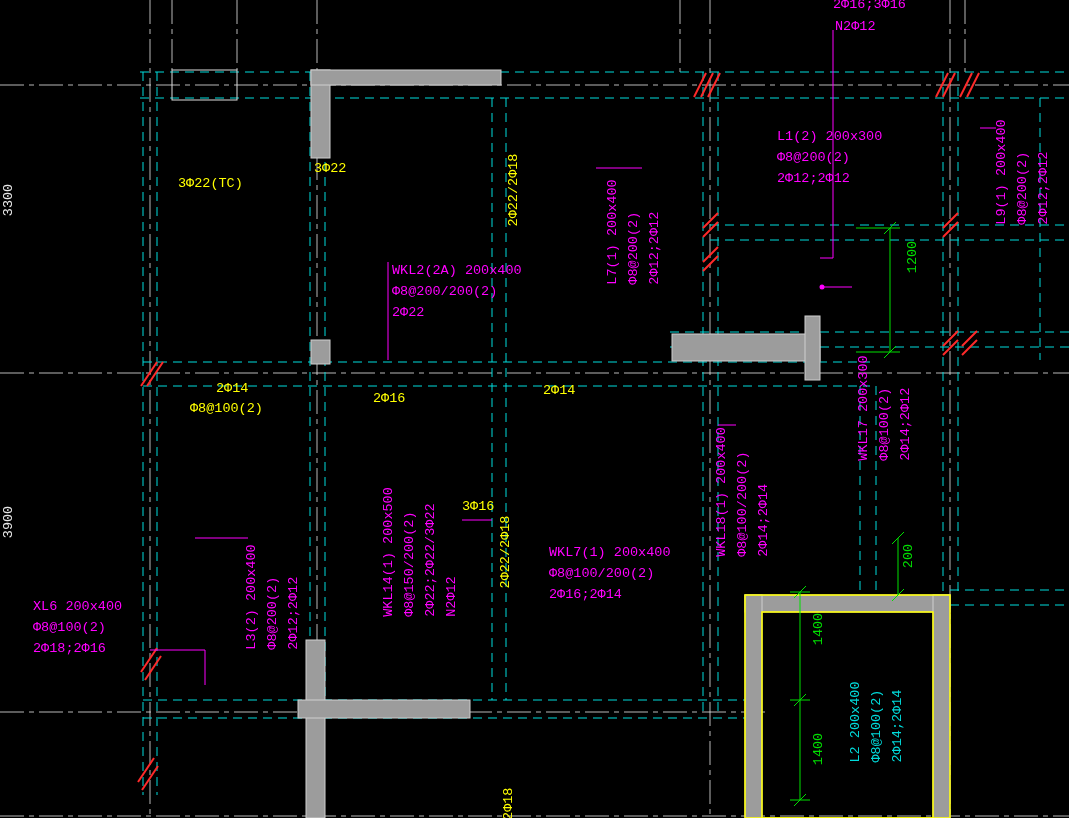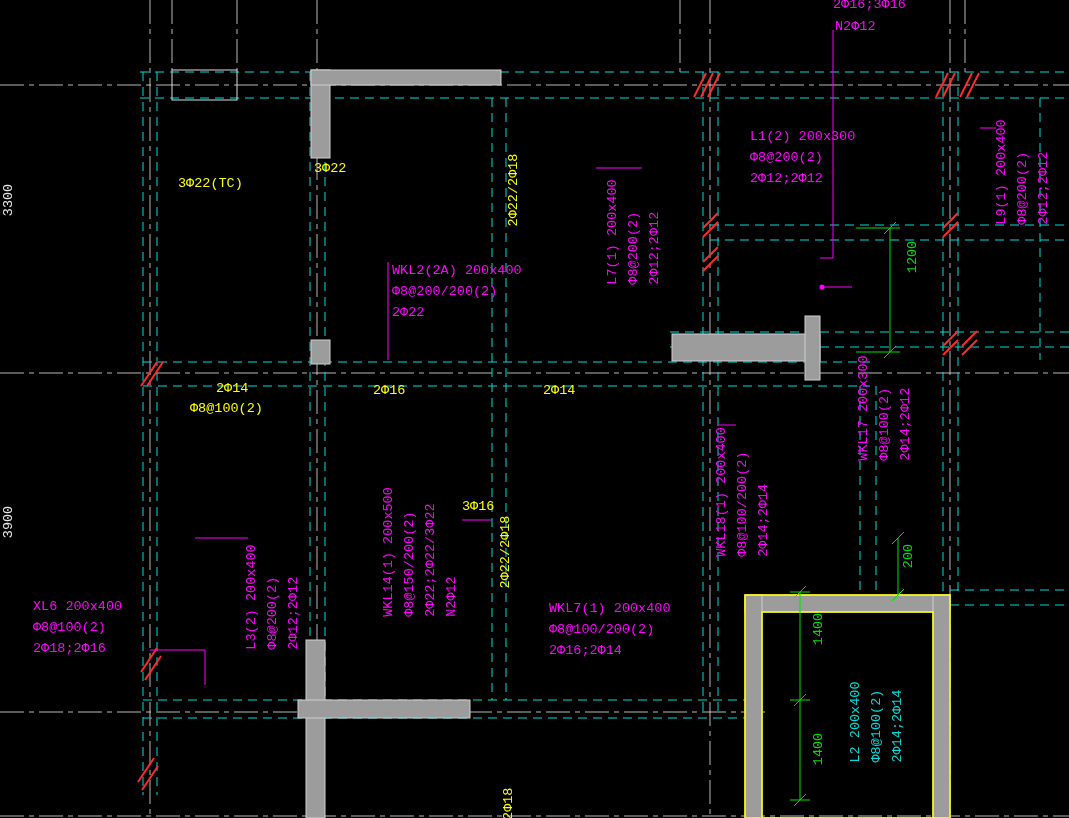--- a/index.html
+++ b/index.html
@@ -151,21 +151,21 @@
         <line x1="790" y1="700" x2="810" y2="700"></line>
         <line x1="790" y1="800" x2="810" y2="800"></line>
       <line x1="794" y1="598" x2="806" y2="586"></line>
         <line x1="794" y1="706" x2="806" y2="694"></line>
         <line x1="794" y1="806" x2="806" y2="794"></line>
     </g>
   </svg>
 
   <div class="lbl m" style="left:833px;top:-6px">2Φ16;3Φ16</div>
   <div class="lbl m" style="left:835px;top:16px">N2Φ12</div>
-  <div class="lbl m" style="left:750px;top:126px">L1(2) 200x300
+  <div class="lbl m" style="left:777px;top:126px">L1(2) 200x300
 Φ8@200(2)
 2Φ12;2Φ12</div>
   <div class="lbl m rot" style="left:1022px;top:172px">L9(1) 200x400
 Φ8@200(2)
 2Φ12;2Φ12</div>
   <div class="lbl m rot" style="left:633px;top:232px">L7(1) 200x400
 Φ8@200(2)
 2Φ12;2Φ12</div>
   <div class="lbl m" style="left:392px;top:260px">WKL2(2A) 200x400
 Φ8@200/200(2)
@@ -179,33 +179,33 @@
   <div class="lbl m rot" style="left:420px;top:552px">WKL14(1) 200x500
 Φ8@150/200(2)
 2Φ22;2Φ22/3Φ22
 N2Φ12</div>
   <div class="lbl m rot" style="left:272px;top:597px">L3(2) 200x400
 Φ8@200(2)
 2Φ12;2Φ12</div>
   <div class="lbl m" style="left:33px;top:596px">XL6 200x400
 Φ8@100(2)
 2Φ18;2Φ16</div>
-  <div class="lbl m" style="left:549px;top:598px">WKL7(1) 200x400
+  <div class="lbl m" style="left:549px;top:542px">WKL7(1) 200x400
 Φ8@100/200(2)
 2Φ16;2Φ14</div>
   <div class="lbl c rot" style="left:876px;top:722px">L2 200x400
 Φ8@100(2)
 2Φ14;2Φ14</div>
 
   <div class="lbl y" style="left:178px;top:173px">3Φ22(TC)</div>
   <div class="lbl y" style="left:314px;top:158px">3Φ22</div>
   <div class="lbl y rot" style="left:513px;top:190px">2Φ22/2Φ18</div>
   <div class="lbl y" style="left:216px;top:378px">2Φ14</div>
   <div class="lbl y" style="left:190px;top:398px">Φ8@100(2)</div>
-  <div class="lbl y" style="left:373px;top:380px">2Φ16</div>
+  <div class="lbl y" style="left:373px;top:388px">2Φ16</div>
   <div class="lbl y" style="left:543px;top:380px">2Φ14</div>
   <div class="lbl y" style="left:462px;top:496px">3Φ16</div>
   <div class="lbl y rot" style="left:505px;top:552px">2Φ22/2Φ18</div>
   <div class="lbl y rot" style="left:508px;top:824px">2Φ22/2Φ18</div>
 
   <div class="lbl w rot" style="left:8px;top:200px">3300</div>
   <div class="lbl w rot" style="left:8px;top:522px">3900</div>
 
   <div class="lbl g rot" style="left:912px;top:257px">1200</div>
   <div class="lbl g rot" style="left:908px;top:556px">200</div>

